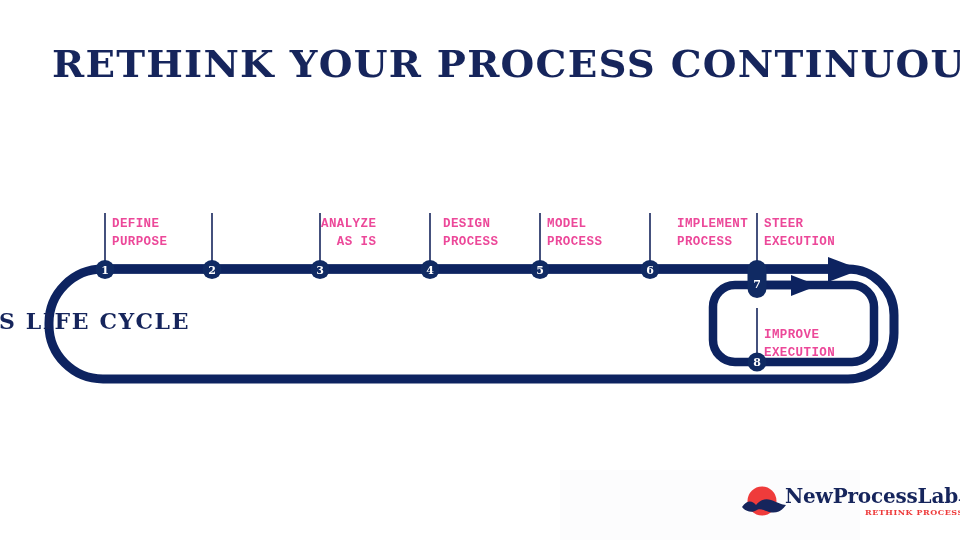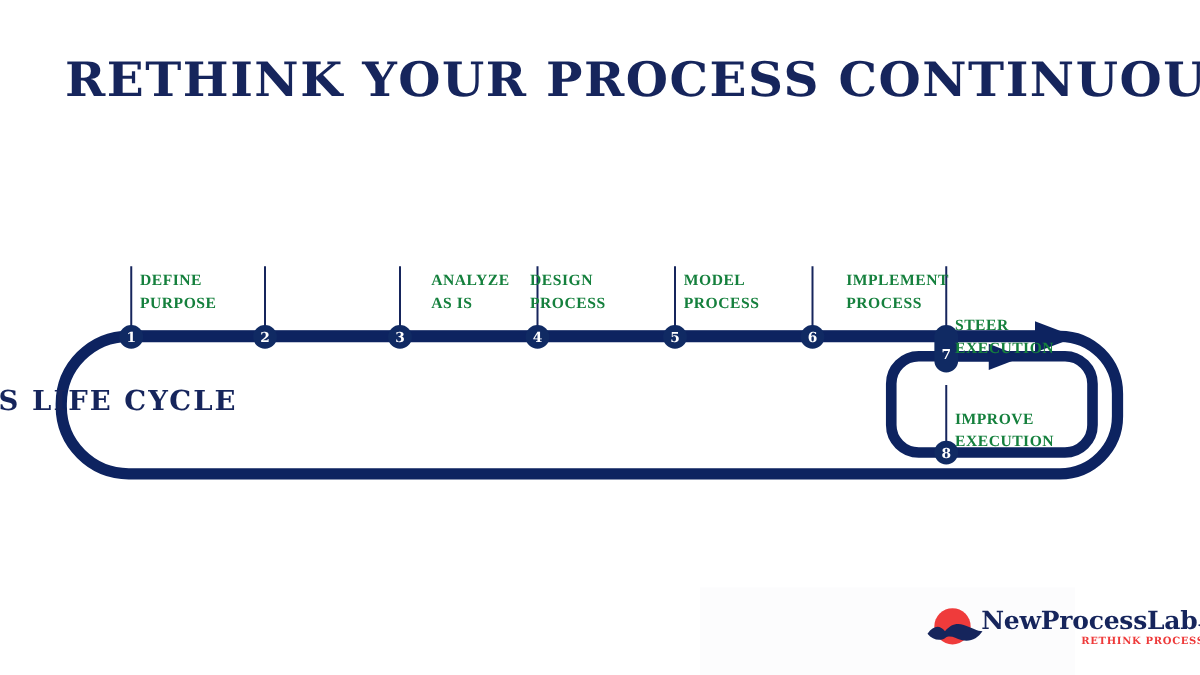--- a/index.html
+++ b/index.html
@@ -25,26 +25,26 @@
     transform:scaleX(1.02);
     transform-origin:left center;
   }
 
   
   #diagram{position:absolute;left:0;top:0;width:960px;height:540px;}
 
   
   .step-label{
     position:absolute;
-    font-family:Liberation Serif, serif;
+    font-family:Liberation Mono, monospace;
     font-weight:bold;
     font-size:12.5px;
     line-height:18px;
     letter-spacing:0.4px;
-    color:#15803d;
+    color:#ec4899;
     white-space:nowrap;
     text-transform:uppercase;
   }
   .step-label .l2{display:block;}
 
   
   #cycle-caption{
     position:absolute;
     left:0; top:308px; width:960px;
     text-align:center;
@@ -159,37 +159,37 @@
       <text x="650" y="273.6">6</text>
       <text x="757" y="287.5">7</text>
       <text x="757" y="366.2">8</text>
     </g>
   </svg>
 
   <div class="step-label" style="left:112px;  top:215px;">
     <span>DEFINE</span>
     <span class="l2">PURPOSE</span>
   </div>
-  <div class="step-label" style="left:345px;  top:215px;">
+  <div class="step-label" style="left:321px;  top:215px;text-align:right;">
     <span>ANALYZE</span>
     <span class="l2">AS IS</span>
   </div>
-  <div class="step-label" style="left:424px;  top:215px;">
+  <div class="step-label" style="left:443px;  top:215px;">
     <span>DESIGN</span>
     <span class="l2">PROCESS</span>
   </div>
   <div class="step-label" style="left:547px;  top:215px;">
     <span>MODEL</span>
     <span class="l2">PROCESS</span>
   </div>
   <div class="step-label" style="left:677px;  top:215px;">
     <span>IMPLEMENT</span>
     <span class="l2">PROCESS</span>
   </div>
-  <div class="step-label" style="left:764px;  top:215px;margin-top:36px;">
+  <div class="step-label" style="left:764px;  top:215px;">
     <span>STEER</span>
     <span class="l2">EXECUTION</span>
   </div>
   <div class="step-label" style="left:764px;  top:326px;">
     <span>IMPROVE</span>
     <span class="l2">EXECUTION</span>
   </div>
 
   <div id="cycle-caption">
     <span id="cycle-caption-inner">NEW PROCESS LIFE CYCLE</span>

